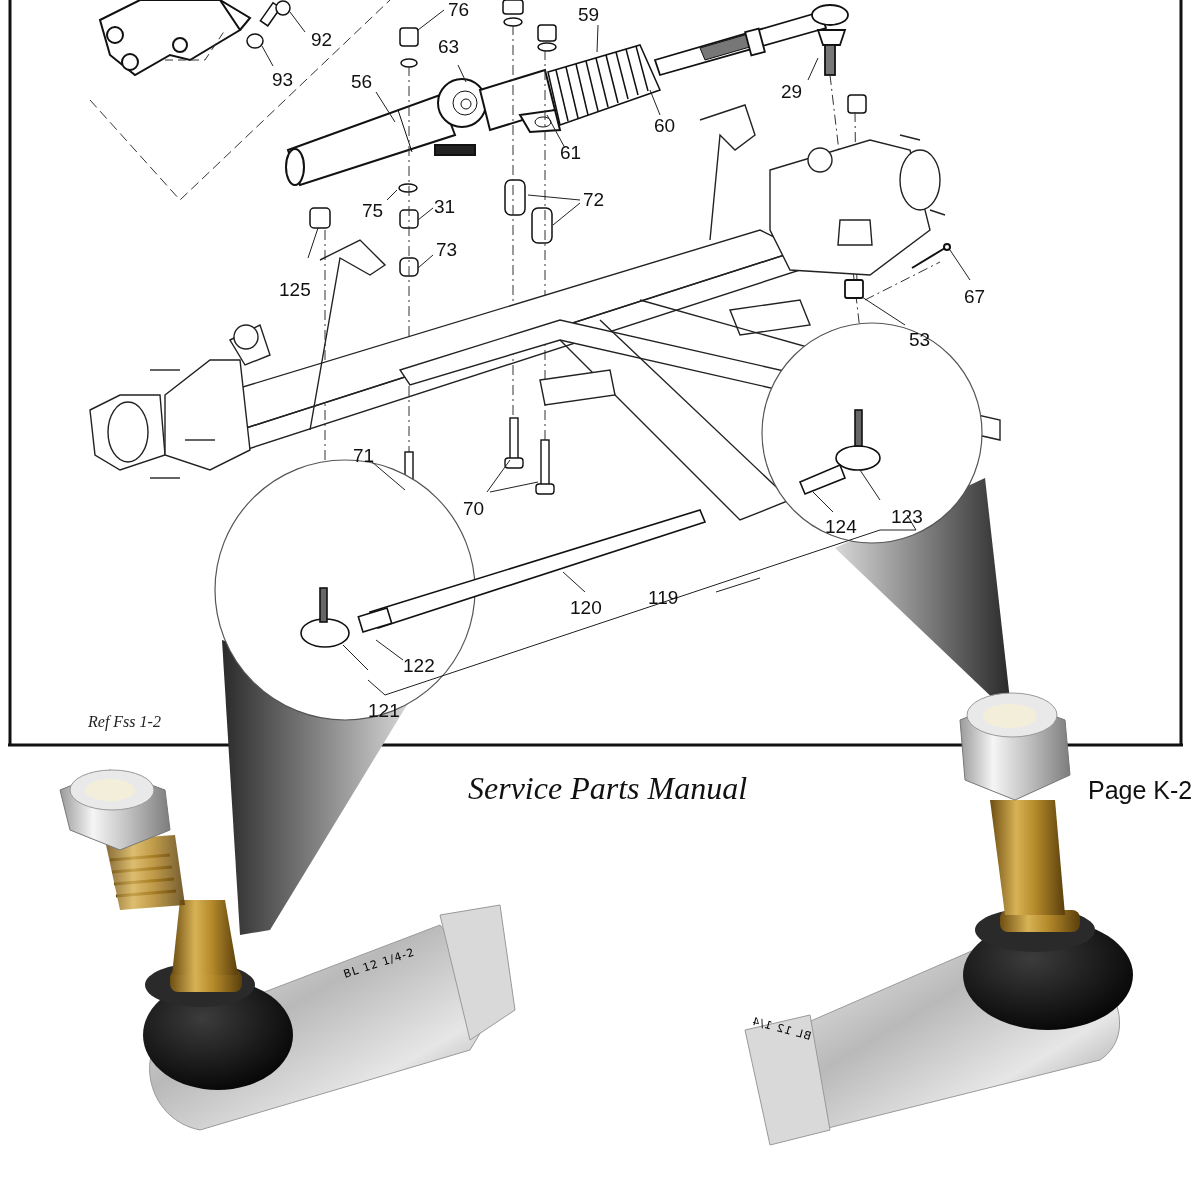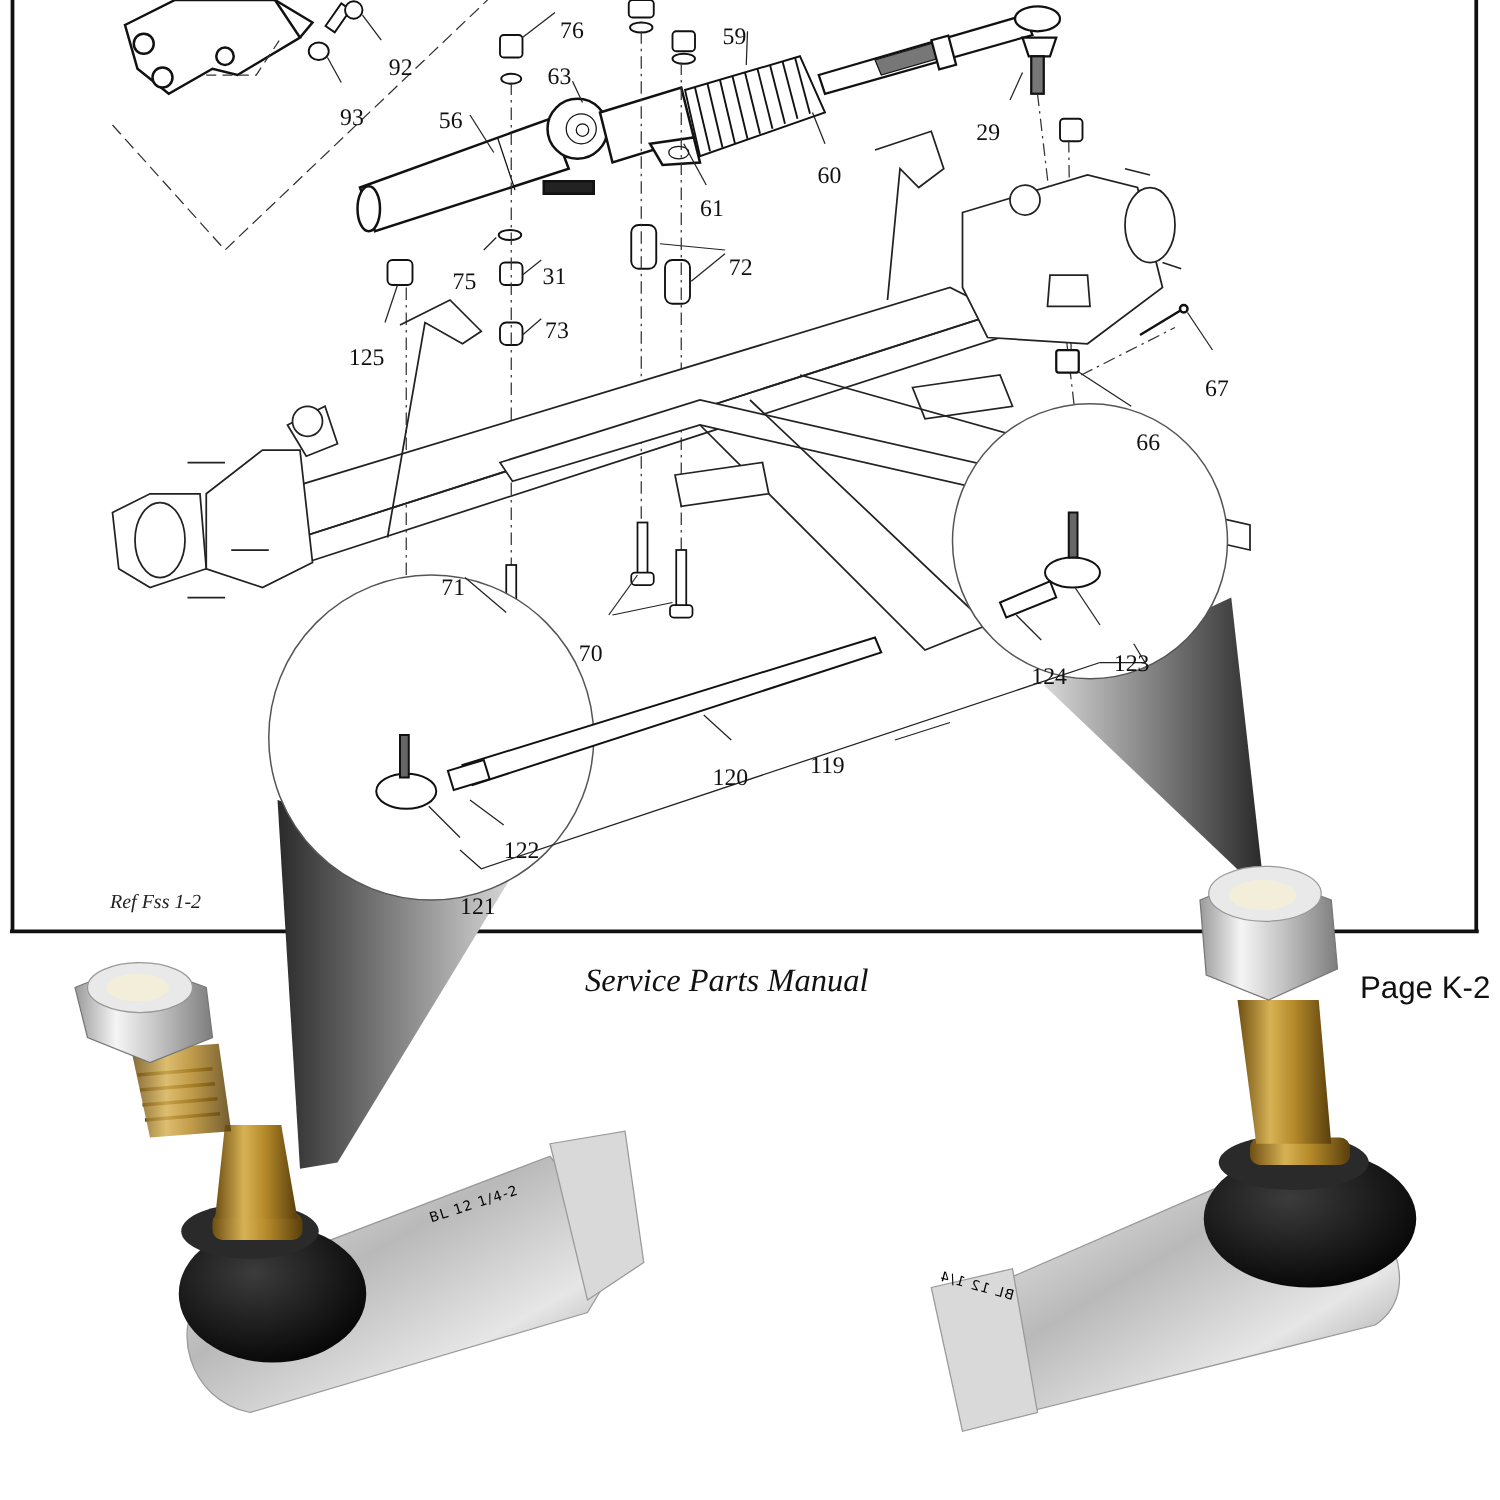--- a/index.html
+++ b/index.html
@@ -1,20 +1,20 @@
 <!DOCTYPE html>
 <html><head>
 <meta charset="utf-8">
 <style>
   html, body { margin: 0; padding: 0; background: #ffffff; }
   body { width: 1200px; height: 1200px; position: relative; overflow: hidden; font-family: "Liberation Sans", sans-serif; }
   #stage { position: absolute; left: 0; top: 0; width: 1200px; height: 1200px; }
-  .callout { position: absolute; font-family: Liberation Serif, serif; font-size: 19px; color: #111; line-height: 1; white-space: nowrap; margin-top: 15px; }
+  .callout { position: absolute; font-family: Liberation Sans, sans-serif; font-size: 19px; color: #111; line-height: 1; white-space: nowrap; }
   .ref-note { position: absolute; left: 52px; top: 713px; font-family: "Liberation Serif", serif; font-style: italic; font-size: 16px; color: #222; margin-left: 36px; }
-  .manual-title { position: absolute; left: 468px; top: 770px; font-family: "Liberation Serif", serif; font-style: italic; font-size: 26px; color: #111; }
+  .manual-title { position: absolute; left: 468px; top: 770px; font-family: "Liberation Serif", serif; font-style: italic; font-size: 32px; color: #111; }
   .page-label { position: absolute; left: 1088px; top: 776px; font-family: "Liberation Sans", sans-serif; font-size: 25px; color: #111; }
   .engraving { position: absolute; font-family: "DejaVu Sans", sans-serif; font-size: 11px; color: #6d6d6d; letter-spacing: 1px; }
 </style>
 </head>
 <body>
 
 <div id="stage">
   <svg width="1200" height="1200" viewBox="0 0 1200 1200" xmlns="http://www.w3.org/2000/svg">
     <defs>
       <linearGradient id="coneL" x1="0" y1="0" x2="1" y2="0">
@@ -269,23 +269,23 @@
   <span class="callout" style="left:578px;top:5px">59</span>
   <span class="callout" style="left:438px;top:37px">63</span>
   <span class="callout" style="left:351px;top:72px">56</span>
   <span class="callout" style="left:560px;top:143px">61</span>
   <span class="callout" style="left:654px;top:116px">60</span>
   <span class="callout" style="left:781px;top:82px">29</span>
   <span class="callout" style="left:362px;top:201px">75</span>
   <span class="callout" style="left:434px;top:197px">31</span>
   <span class="callout" style="left:436px;top:240px">73</span>
   <span class="callout" style="left:583px;top:190px">72</span>
-  <span class="callout" style="left:279px;top:262px">125</span>
+  <span class="callout" style="left:279px;top:280px">125</span>
   <span class="callout" style="left:964px;top:287px">67</span>
-  <span class="callout" style="left:909px;top:330px">66</span>
+  <span class="callout" style="left:909px;top:330px">53</span>
   <span class="callout" style="left:353px;top:446px">71</span>
   <span class="callout" style="left:463px;top:499px">70</span>
   <span class="callout" style="left:825px;top:517px">124</span>
   <span class="callout" style="left:891px;top:507px">123</span>
   <span class="callout" style="left:570px;top:598px">120</span>
   <span class="callout" style="left:648px;top:588px">119</span>
   <span class="callout" style="left:368px;top:701px">121</span>
   <span class="callout" style="left:403px;top:656px">122</span>
 
   <span class="ref-note">Ref Fss 1-2</span>

